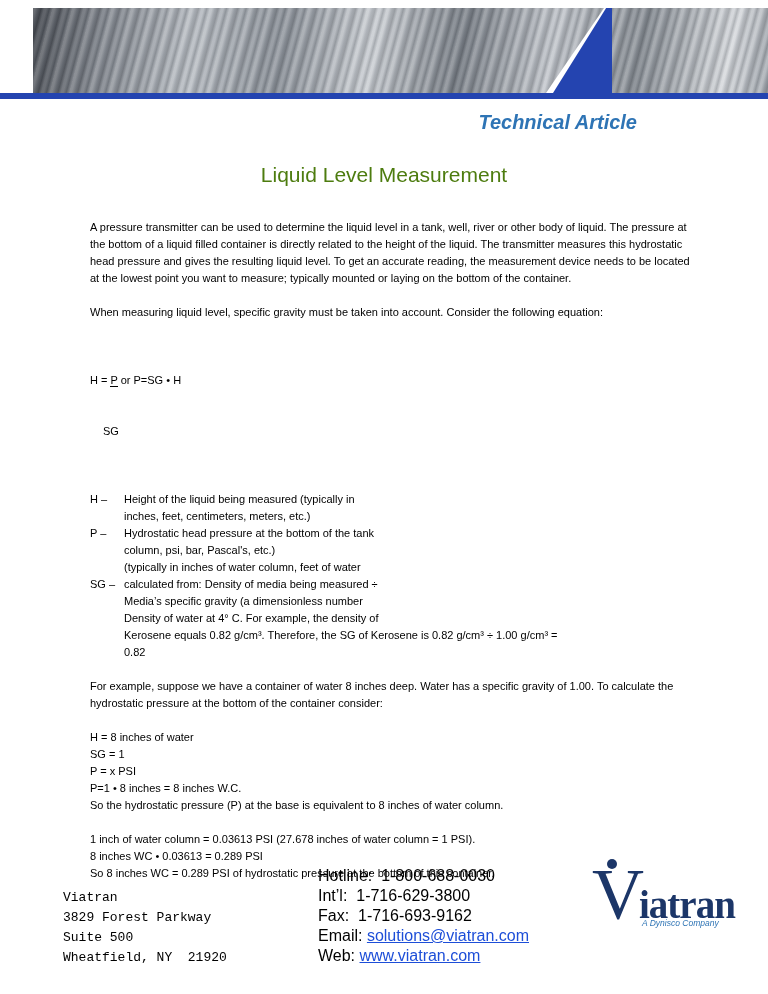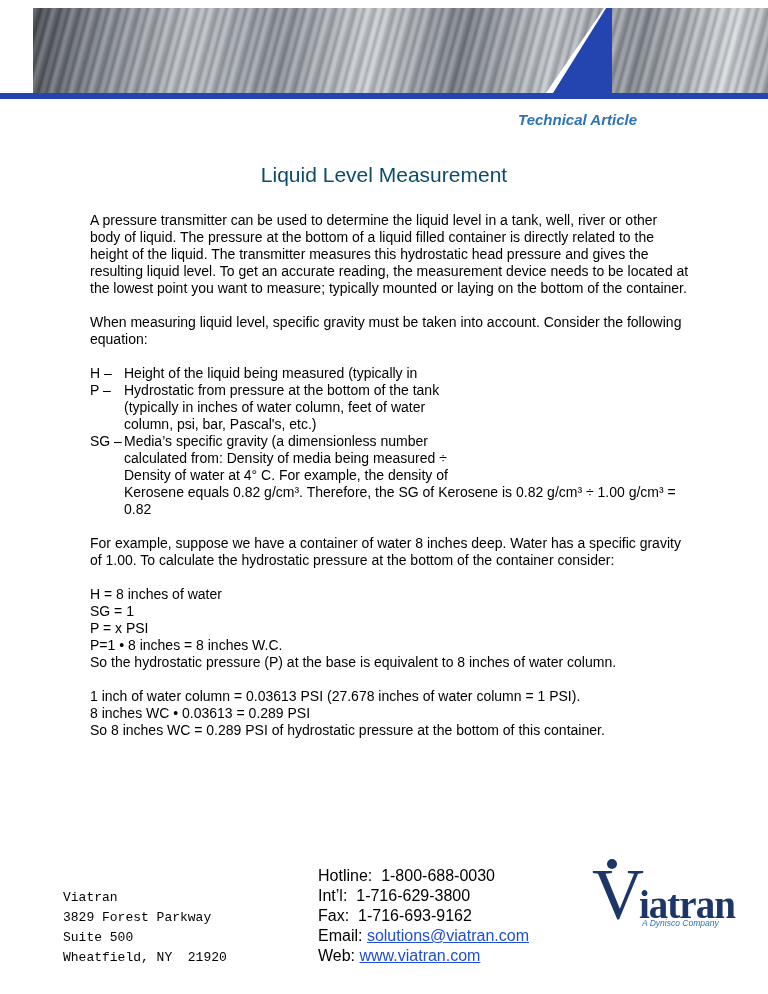--- a/index.html
+++ b/index.html
@@ -25,30 +25,30 @@
     clip-path:polygon(88% 0, 100% 0, 100% 100%, 0 100%);
   }
   .tri {
     position:absolute; top:0; left:520px; width:59px; height:85px; background:#2444b0;
     clip-path:polygon(90% 0, 100% 0, 100% 100%, 0 100%);
   }
   .rule { position:absolute; top:93px; left:0; width:768px; height:6px; background:#2444b0; }
 
   .tech-article {
     position:absolute; top:111px; left:0; width:637px; text-align:right;
-    color:#2E74B5; font-weight:bold; font-style:italic; font-size:15px;
+    color:#2E74B5; font-weight:bold; font-style:italic; font-size:20px;
   }
 
   .title {
     position:absolute; top:163px; left:0; width:768px; text-align:center;
-    font-size:21px; font-weight:400; color:#0c4a6e;
+    font-size:21px; font-weight:400; color:#4d7c0f;
   }
 
   
-  .content { position:absolute; top:212px; left:90px; width:601px; font-size:14px; line-height:17px; }
+  .content { position:absolute; top:219px; left:90px; width:601px; font-size:11px; line-height:17px; }
   .content p { margin:0 0 17px 0; }
 
   .eq { margin:0 0 17px 0; white-space:pre-wrap; }
   .eq .num { border-bottom:1px solid #000; }
   .eq-line2 { padding-left:13px; }
 
   .defs { margin:0 0 17px 0; }
   .def { display:flex; }
   .def .term { flex:0 0 34px; width:34px; }
   .def .lines { flex:1; }
@@ -84,41 +84,46 @@
   <div class="rule"></div>
 
   <div class="tech-article">Technical Article</div>
 
   <h1 class="title">Liquid Level Measurement</h1>
 
   <div class="content">
     <p>A pressure transmitter can be used to determine the liquid level in a tank, well, river or other body of liquid. The pressure at the bottom of a liquid filled container is directly related to the height of the liquid. The transmitter measures this hydrostatic head pressure and gives the resulting liquid level. To get an accurate reading, the measurement device needs to be located at the lowest point you want to measure; typically mounted or laying on the bottom of the container.</p>
     <p>When measuring liquid level, specific gravity must be taken into account. Consider the following equation:</p>
 
+    <div class="eq">
+      <div class="eq-line1"><span>H = </span><span class="num">P</span><span> or P=SG • H</span></div>
+      <div class="eq-line2"><span>SG</span></div>
+    </div>
 
     <div class="defs">
       <div class="def">
         <div class="term">H –</div>
         <div class="lines">
           <div>Height of the liquid being measured (typically in</div>
+          <div>inches, feet, centimeters, meters, etc.)</div>
         </div>
       </div>
       <div class="def">
         <div class="term">P –</div>
         <div class="lines">
-          <div>Hydrostatic from pressure at the bottom of the tank</div>
+          <div>Hydrostatic head pressure at the bottom of the tank</div>
+          <div>column, psi, bar, Pascal's, etc.)</div>
           <div>(typically in inches of water column, feet of water</div>
-          <div>column, psi, bar, Pascal's, etc.)</div>
         </div>
       </div>
       <div class="def">
         <div class="term">SG –</div>
         <div class="lines">
+          <div>calculated from: Density of media being measured ÷</div>
           <div>Media’s specific gravity (a dimensionless number</div>
-          <div>calculated from: Density of media being measured ÷</div>
           <div>Density of water at 4° C. For example, the density of</div>
           <div>Kerosene equals 0.82 g/cm³. Therefore, the SG of Kerosene is 0.82 g/cm³ ÷ 1.00 g/cm³ =</div>
           <div>0.82</div>
         </div>
       </div>
     </div>
 
     <p>For example, suppose we have a container of water 8 inches deep. Water has a specific gravity of 1.00. To calculate the hydrostatic pressure at the bottom of the container consider:</p>
 
     <div class="lines-block">

